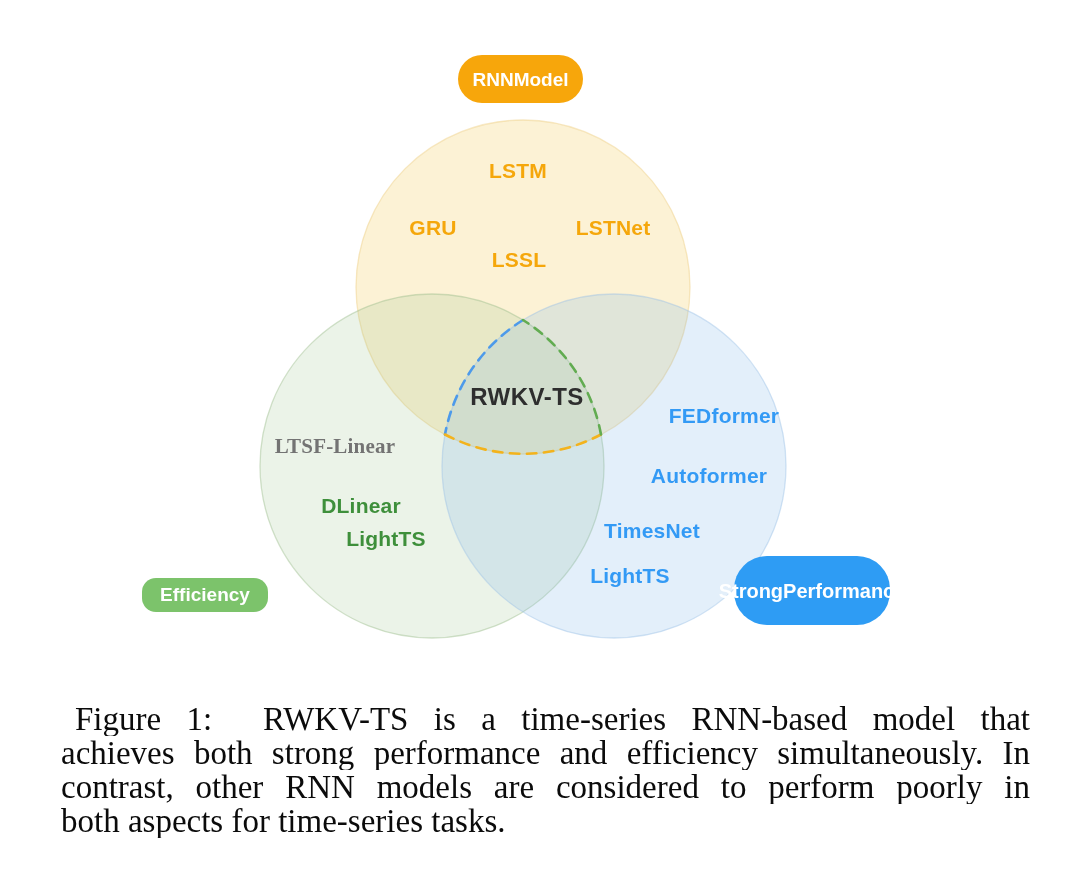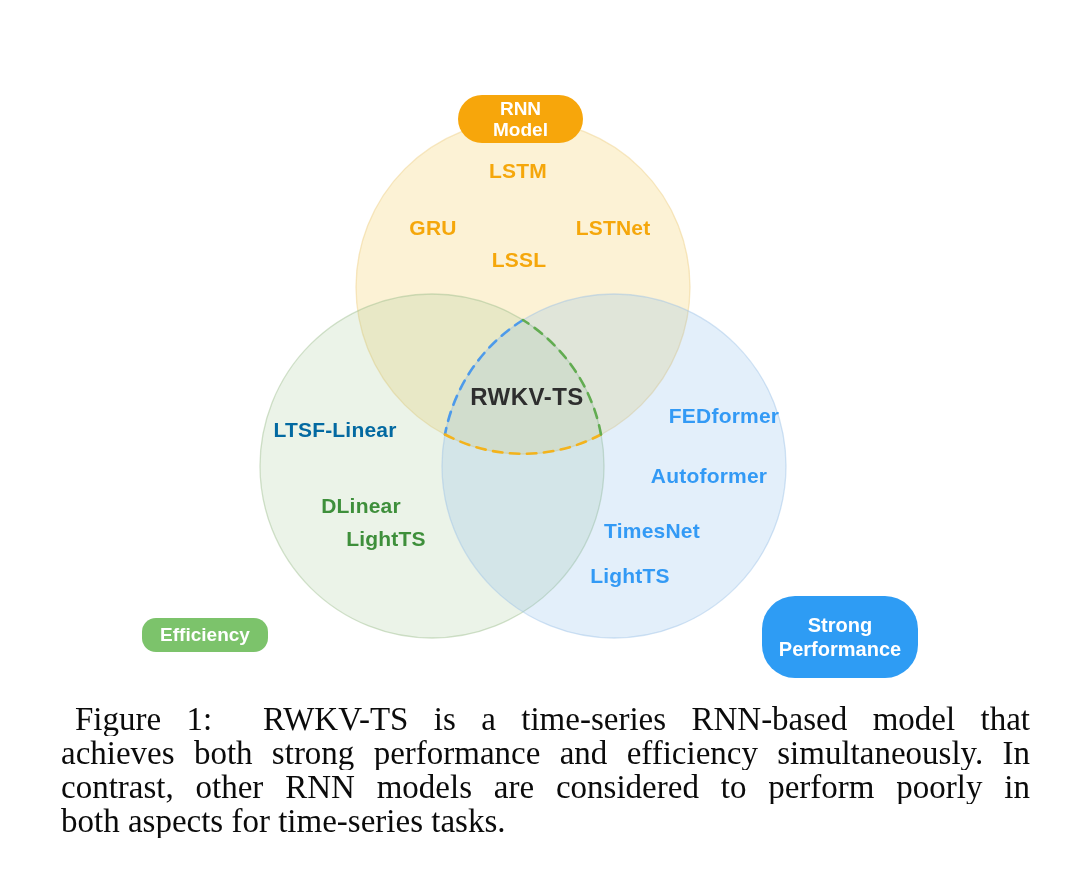--- a/index.html
+++ b/index.html
@@ -9,26 +9,26 @@
   }
   #venn-wrap{position:absolute;left:0;top:0;width:1080px;height:675px;}
   #venn-svg{position:absolute;left:0;top:0;}
   .vlabel{
     position:absolute;transform:translate(-50%,-50%);
     font-weight:700;font-size:21px;white-space:nowrap;letter-spacing:0.2px;
   }
   .vlabel.center-label{font-size:24px;letter-spacing:0.5px;}
   .badge{
     position:absolute;color:#ffffff;font-weight:700;text-align:center;
-    display:flex;flex-direction:column;justify-content:center;align-items:center;margin-top:40px;
+    display:flex;flex-direction:row;justify-content:center;align-items:center;
   }
   .badge .bline{line-height:21px;font-size:19px;}
   #rnn-badge{left:458px;top:55px;width:125px;height:48px;border-radius:24px;}
   #efficiency-badge{left:142px;top:578px;width:126px;height:34px;border-radius:14px;font-size:19px;}
-  #performance-badge{left:762px;top:556px;width:156px;height:82px;border-radius:33px;}
+  #performance-badge{left:734px;top:556px;width:156px;height:69px;border-radius:33px;}
   #performance-badge .bline{line-height:24px;font-size:20px;}
   #caption{
     position:absolute;left:61px;top:702px;width:969px;
     font-family:"Liberation Serif",serif;font-size:33px;color:#0b0b0b;
   }
   .cap-line{line-height:34px;height:34px;overflow:hidden;}
   .cap-line.just{text-align:justify;text-align-last:justify;}
   .cap-line.first{padding-left:14px;}
 </style>
 </head>
@@ -44,21 +44,21 @@
     <path d="M 523,320 A 172 172 0 0 0 445,434.5" fill="none" stroke-width="2.6" stroke-linecap="round" stroke-dasharray="9.5 7.5" stroke="#4D9AEA"></path>
     <path d="M 445,434.5 A 167 167 0 0 0 601,434.5" fill="none" stroke-width="2.6" stroke-linecap="round" stroke-dasharray="9.5 7.5" stroke="#F3B31C"></path>
     <path d="M 601,434.5 A 172 172 0 0 0 523,320" fill="none" stroke-width="2.6" stroke-linecap="round" stroke-dasharray="9.5 7.5" stroke="#62AC51"></path>
   </svg>
 
   <div class="vlabel" style="left: 518px; top: 171px; color: rgb(245, 167, 11);">LSTM</div>
   <div class="vlabel" style="left: 433px; top: 228px; color: rgb(245, 167, 11);">GRU</div>
   <div class="vlabel" style="left: 613px; top: 228px; color: rgb(245, 167, 11);">LSTNet</div>
   <div class="vlabel" style="left: 519px; top: 260px; color: rgb(245, 167, 11);">LSSL</div>
 
-  <div class="vlabel" style="left: 335px; top: 430px; color: #0369a1;">LTSF-Linear</div>
+  <div class="vlabel" style="left: 335px; top: 446px; color: #737373; font-family: Liberation Serif, serif;">LTSF-Linear</div>
   <div class="vlabel" style="left: 361px; top: 487px; color: rgb(62, 143, 59); margin-top: 19px;">DLinear</div>
   <div class="vlabel" style="left: 386px; top: 539px; color: rgb(62, 143, 59);">LightTS</div>
 
   <div class="vlabel" style="left: 724px; top: 416px; color: rgb(51, 154, 245);">FEDformer</div>
   <div class="vlabel" style="left: 709px; top: 476px; color: rgb(51, 154, 245);">Autoformer</div>
   <div class="vlabel" style="left: 652px; top: 531px; color: rgb(51, 154, 245);">TimesNet</div>
   <div class="vlabel" style="left: 630px; top: 576px; color: rgb(51, 154, 245);">LightTS</div>
 
   <div class="vlabel center-label" style="left: 527px; top: 397px; color: rgb(46, 46, 46);">RWKV-TS</div>
 

